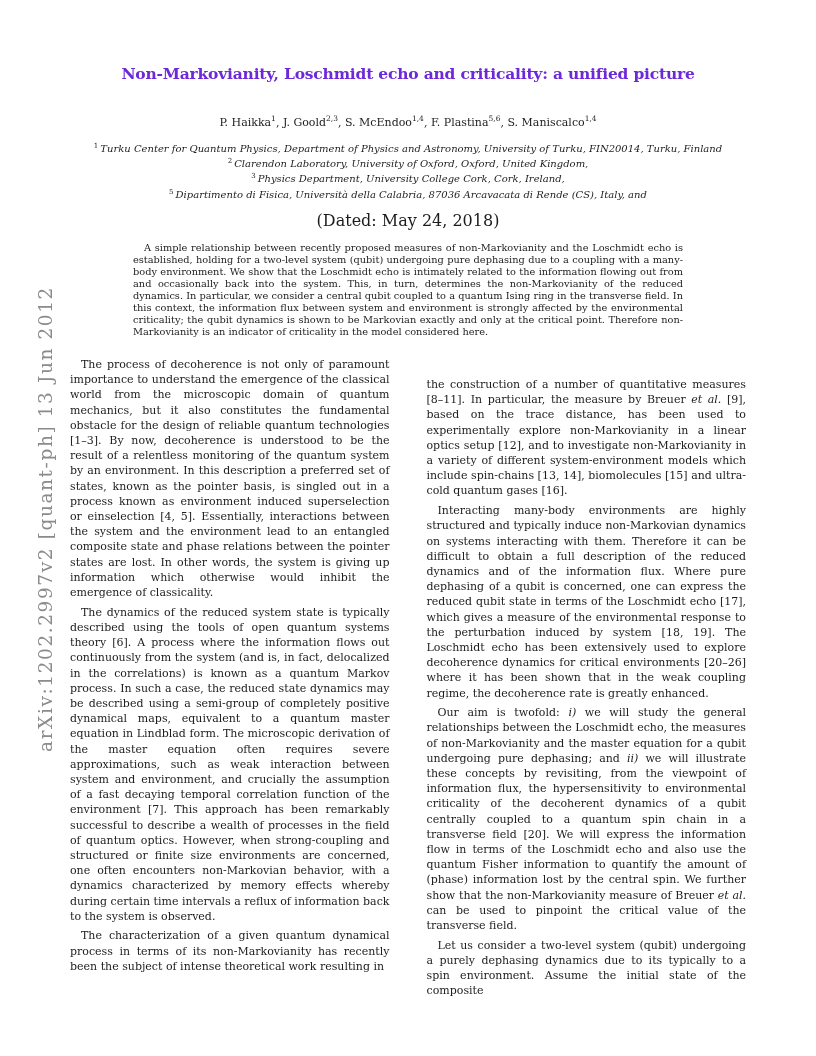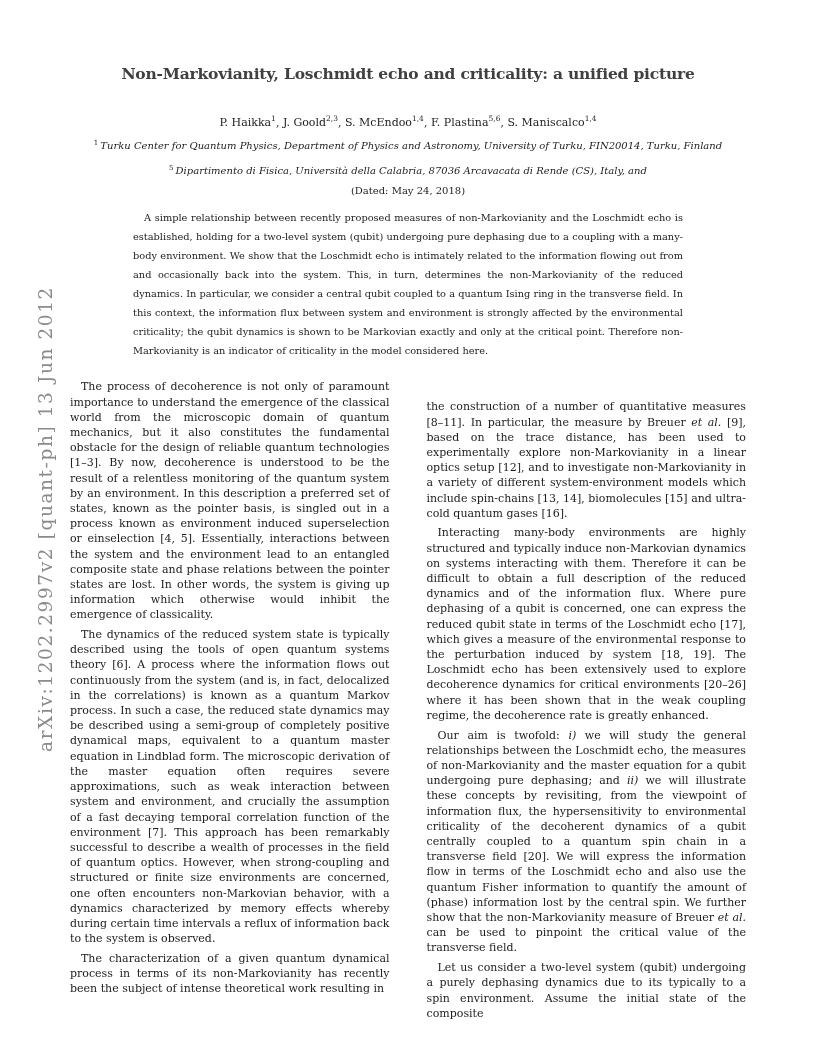--- a/index.html
+++ b/index.html
@@ -26,34 +26,34 @@
     font-size: 18.5px;
     letter-spacing: 1.6px;
     white-space: nowrap;
   }
 
   .page-header { padding-top: 64px; text-align: center; }
   .paper-title {
     font-size: 15.5px;
     font-weight: bold;
     letter-spacing: -0.2px;
-    color: #404040;
+    color: #6d28d9;
   }
   .author-line { margin-top: 31px; font-size: 11px; }
   .author-line sup { font-size: 7.5px; }
-  .affiliations { margin-top: 3px; font-size: 10px; line-height: 22px; }
+  .affiliations { margin-top: 11px; font-size: 10px; line-height: 13px; }
   .affil-line { font-style: italic; }
   .affil-line sup { font-style: normal; font-size: 7px; margin-right: 2px; }
-  .dated-line { margin-top: 3px; font-size: 10px; }
+  .dated-line { margin-top: 10px; font-size: 16px; }
 
   .abstract {
     width: 550px;
     margin: 12px auto 0;
     font-size: 9.8px;
-    line-height: 19px;
+    line-height: 12px;
     text-align: justify;
   }
   .abstract p { text-indent: 11px; }
 
   .columns {
     width: 676px;
     margin: 19px auto 0;
     display: flex;
     gap: 37px;
   }
@@ -70,20 +70,22 @@
 </head>
 <body style="color: rgb(28, 28, 28); background: rgb(255, 255, 255);">
 
 <div class="arxiv-stamp" style="color: rgb(139, 139, 139);">arXiv:1202.2997v2  [quant-ph]  13 Jun 2012</div>
 
 <div class="page-header">
   <div class="paper-title">Non-Markovianity, Loschmidt echo and criticality: a unified picture</div>
   <div class="author-line"><span>P. Haikka<sup>1</sup></span>, <span>J. Goold<sup>2,3</sup></span>, <span>S. McEndoo<sup>1,4</sup></span>, <span>F. Plastina<sup>5,6</sup></span>, <span>S. Maniscalco<sup>1,4</sup></span></div>
   <div class="affiliations">
       <div class="affil-line"><sup>1</sup>Turku Center for Quantum Physics, Department of Physics and Astronomy, University of Turku, FIN20014, Turku, Finland</div>
+      <div class="affil-line"><sup>2</sup>Clarendon Laboratory, University of Oxford, Oxford, United Kingdom,</div>
+      <div class="affil-line"><sup>3</sup>Physics Department, University College Cork, Cork, Ireland,</div>
       <div class="affil-line"><sup>5</sup>Dipartimento di Fisica, Università della Calabria, 87036 Arcavacata di Rende (CS), Italy, and</div>
     </div>
   <div class="dated-line">(Dated: May 24, 2018)</div>
 </div>
 
 <div class="abstract">
   <p>A simple relationship between recently proposed measures of non-Markovianity and the Loschmidt echo is established, holding for a two-level system (qubit) undergoing pure dephasing due to a coupling with a many-body environment. We show that the Loschmidt echo is intimately related to the information flowing out from and occasionally back into the system. This, in turn, determines the non-Markovianity of the reduced dynamics. In particular, we consider a central qubit coupled to a quantum Ising ring in the transverse field. In this context, the information flux between system and environment is strongly affected by the environmental criticality; the qubit dynamics is shown to be Markovian exactly and only at the critical point. Therefore non-Markovianity is an indicator of criticality in the model considered here.</p>
 </div>
 
 <div class="columns">

